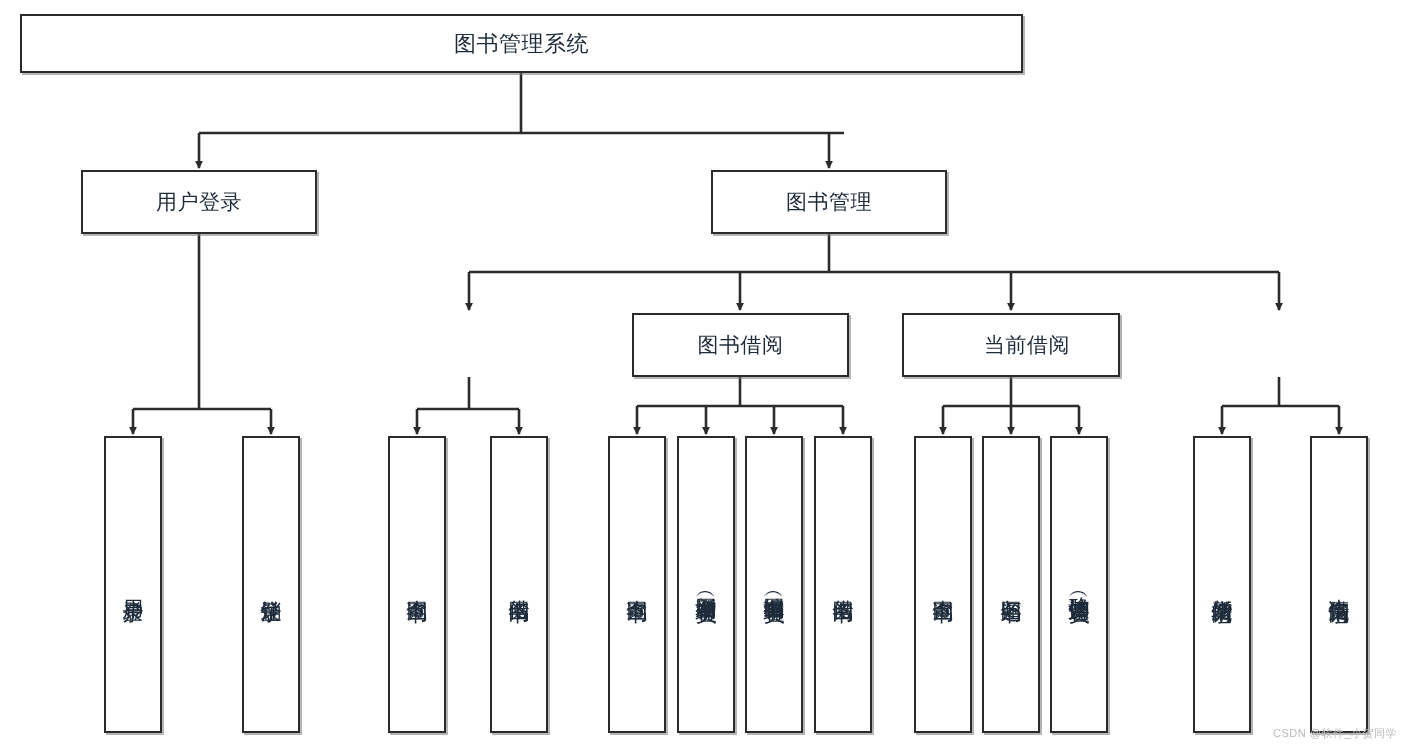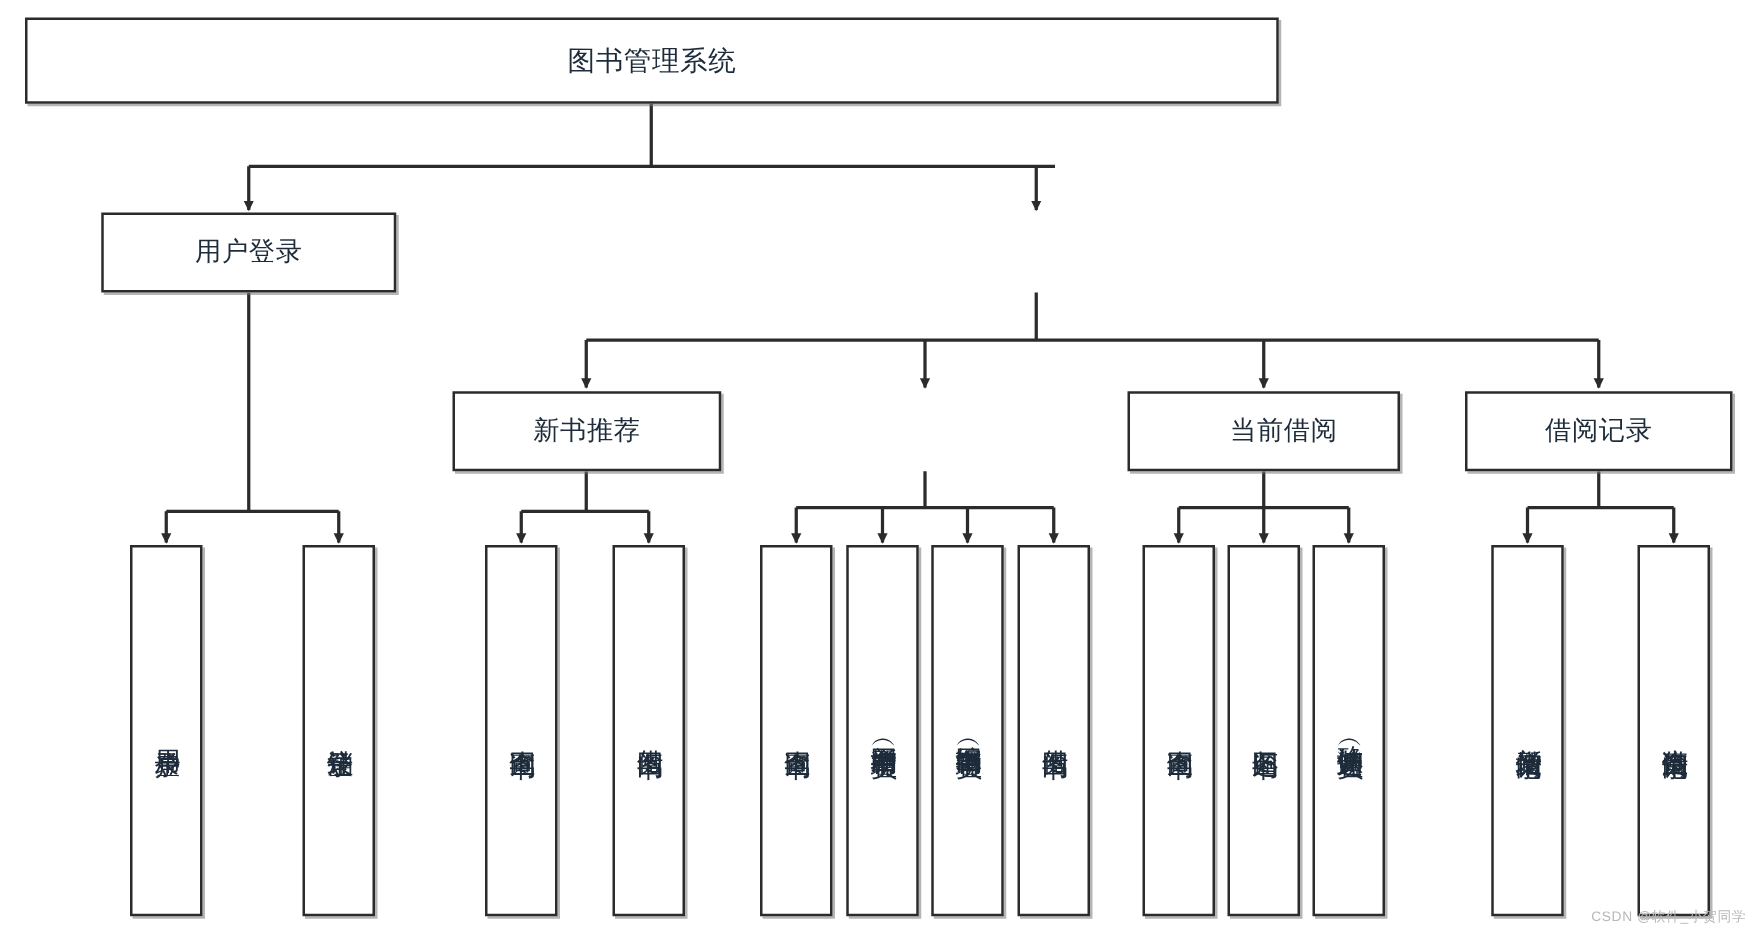--- a/index.html
+++ b/index.html
@@ -123,36 +123,36 @@
       <path d="M1011,406 L1011,434" marker-end="url(#arrowhead)"></path>
       <path d="M1079,406 L1079,434" marker-end="url(#arrowhead)"></path>
 
       <path d="M1279,377 L1279,406"></path>
       <path d="M1222,406 L1339,406"></path>
       <path d="M1222,406 L1222,434" marker-end="url(#arrowhead)"></path>
       <path d="M1339,406 L1339,434" marker-end="url(#arrowhead)"></path>
     </g>
   </svg>
 
-  <div class="node horiz root" style="left:20px; top:14px; width:1003px; height:69px;">
+  <div class="node horiz root" style="left:20px; top:14px; width:1003px; height:59px;">
     <span class="label">图书管理系统</span>
   </div>
 
   <div class="node horiz" style="left:81px; top:170px; width:236px; height:64px;">
     <span class="label">用户登录</span>
   </div>
+  <div class="node horiz" style="left:711px; top:170px; width:236px; height:64px;">
+    <span class="label">图书管理</span>
+  </div>
 
-  <div class="node horiz" style="left:362px; top:313px; width:215px; height:64px;">
-    <span class="label">新书推荐</span>
+  <div class="node horiz" style="left:632px; top:313px; width:217px; height:64px;">
+    <span class="label">图书借阅</span>
   </div>
   <div class="node horiz" style="left:902px; top:313px; width:218px; height:64px;padding-left:32px;">
     <span class="label">当前借阅</span>
-  </div>
-  <div class="node horiz" style="left:1172px; top:313px; width:214px; height:64px;">
-    <span class="label">借阅记录</span>
   </div>
 
   <div class="node vert" style="left:104px; top:436px; width:58px; height:297px;">
     <span class="label">用户登录</span>
   </div>
   <div class="node vert" style="left:242px; top:436px; width:58px; height:297px;">
     <span class="label">注销登录</span>
   </div>
 
   <div class="node vert" style="left:388px; top:436px; width:58px; height:297px;">

